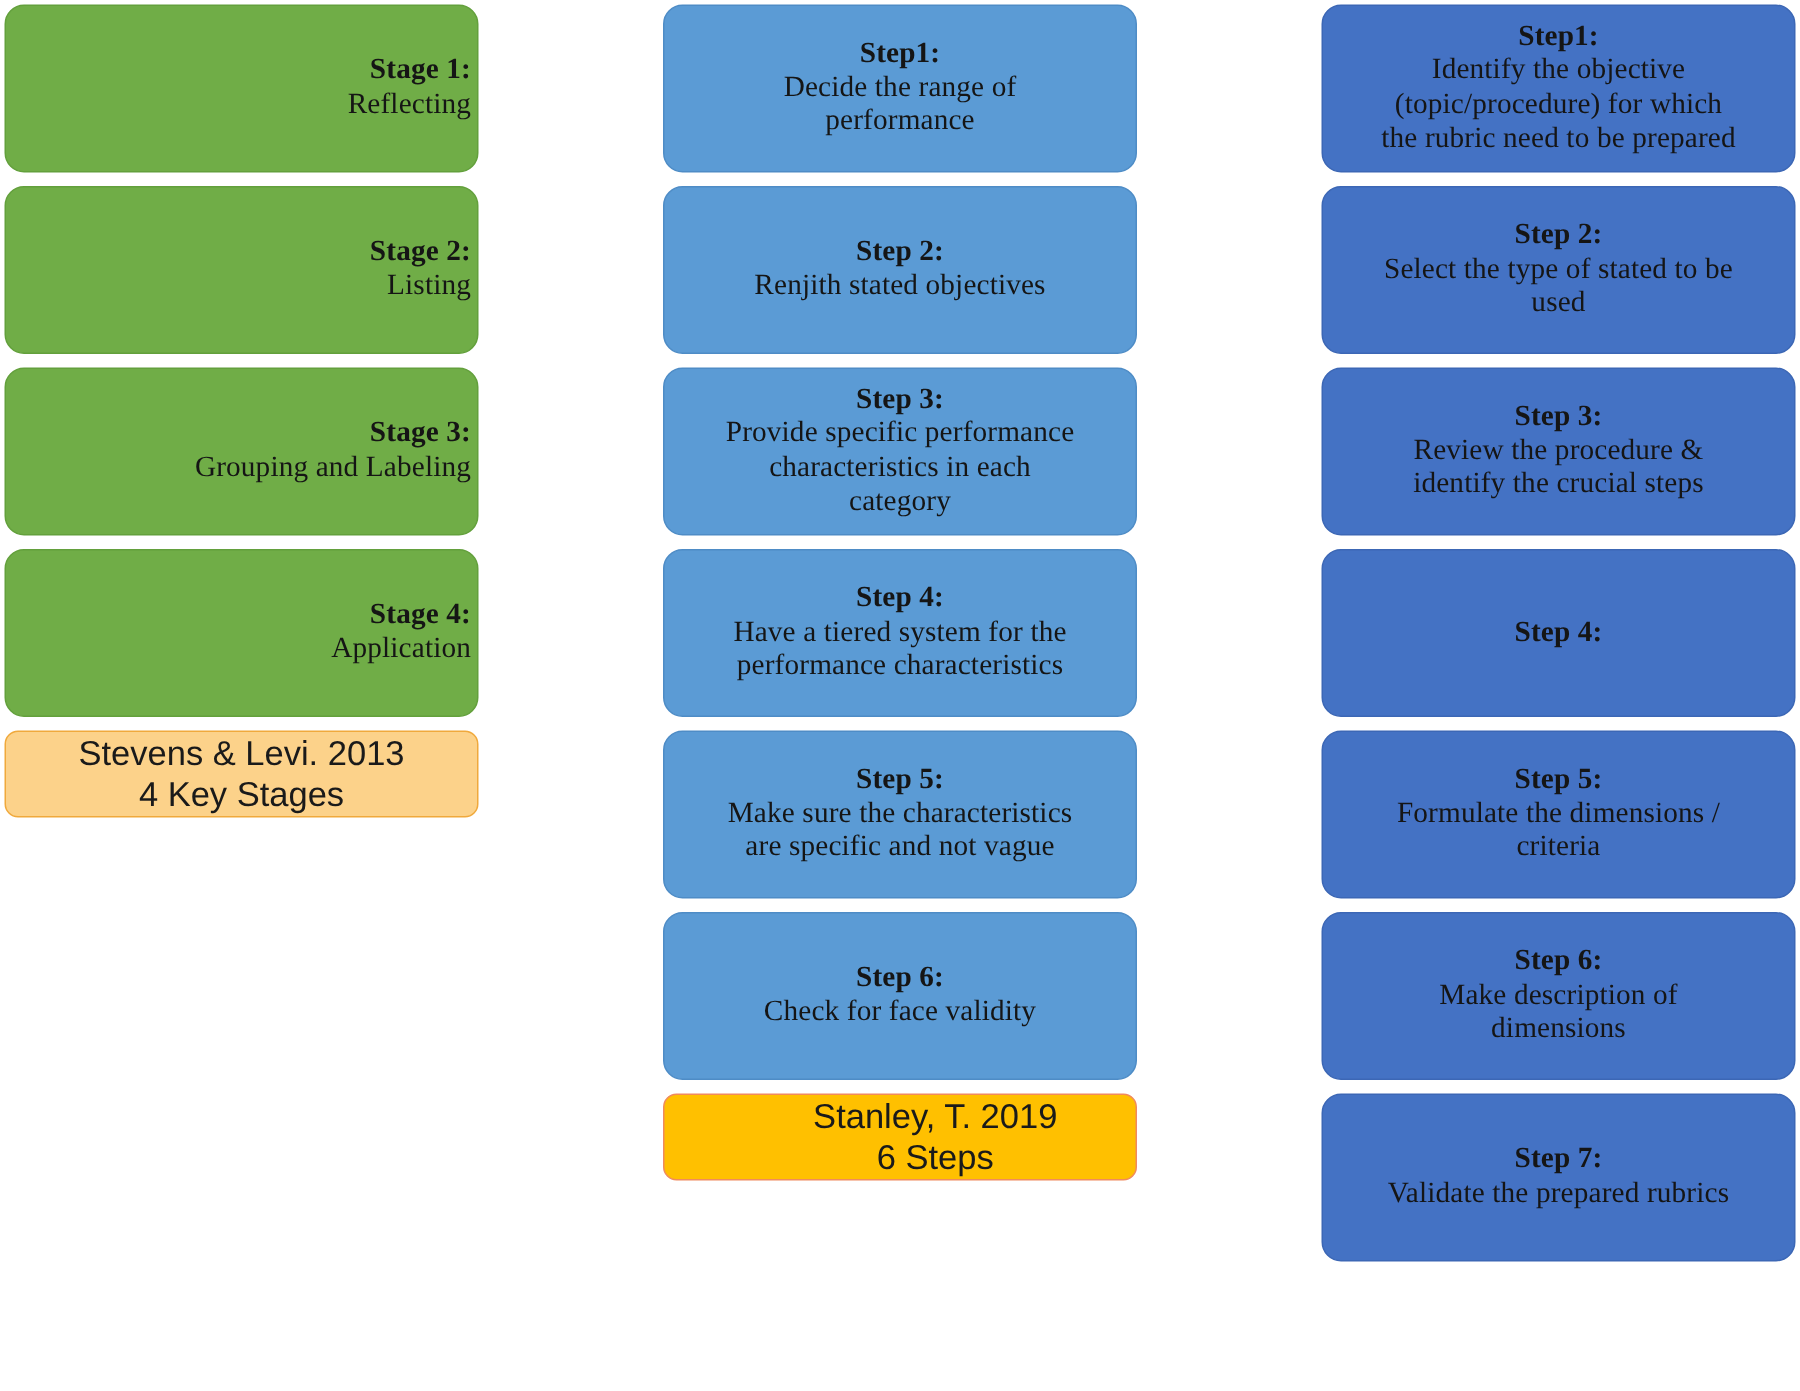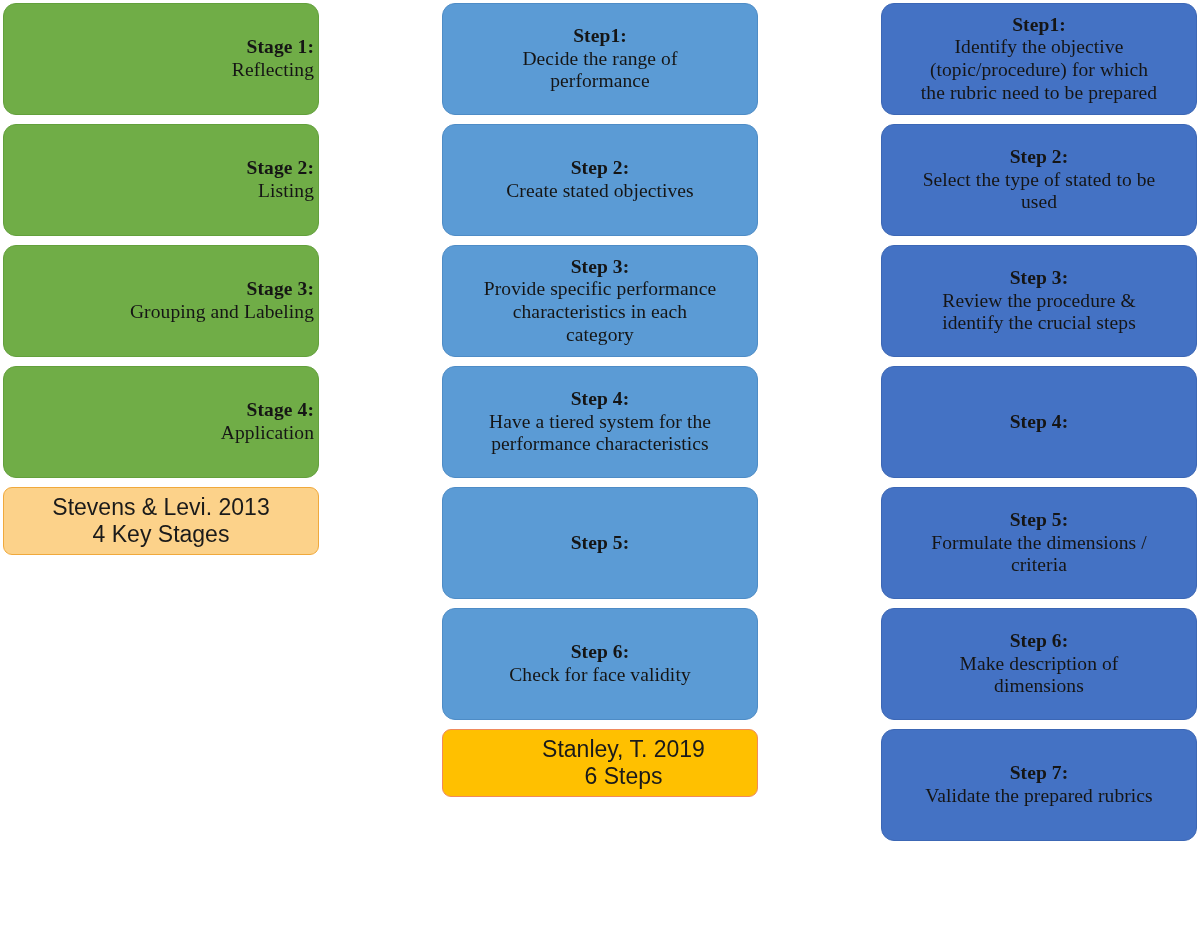--- a/index.html
+++ b/index.html
@@ -61,21 +61,21 @@
 
   
   .fill-green { background: #70ad47; border: 1px solid #63a03c; align-items: flex-end; }
   .fill-blue  { background: #5b9bd5; border: 1px solid #4e8cc6; }
   .fill-navy  { background: #4472c4; border: 1px solid #3c67b5; }
 
   
   .caption {
     box-sizing: border-box;
     width: 100%;
-    height: 68px;
+    height: 58px;
     border-radius: 9px;
     display: flex;
     flex-direction: column;
     align-items: center;
     justify-content: center;
     text-align: left;
     font-family: "Liberation Sans", "DejaVu Sans", sans-serif;
     font-size: 23px;
     font-weight: normal;
     line-height: 1.18;
@@ -127,38 +127,40 @@
   <div class="column col-steps6">
 
     <div class="box fill-blue">
       <span class="title">Step1:</span>
       <span class="desc">Decide the range of
 performance</span>
     </div>
 
     <div class="box fill-blue">
       <span class="title">Step 2:</span>
-      <span class="desc">Create stated objectives</span>
+      <span class="desc">Renjith stated objectives</span>
     </div>
 
     <div class="box fill-blue">
       <span class="title">Step 3:</span>
       <span class="desc">Provide specific performance
 characteristics in each
 category</span>
     </div>
 
     <div class="box fill-blue">
       <span class="title">Step 4:</span>
       <span class="desc">Have a tiered system for the
 performance characteristics</span>
     </div>
 
     <div class="box fill-blue">
       <span class="title">Step 5:</span>
+      <span class="desc">Make sure the characteristics
+are specific and not vague</span>
     </div>
 
     <div class="box fill-blue">
       <span class="title">Step 6:</span>
       <span class="desc">Check for face validity</span>
     </div>
 
     <div class="caption cap-amber">
       <span class="line1">Stanley, T. 2019</span>
       <span class="line2">6 Steps</span>

